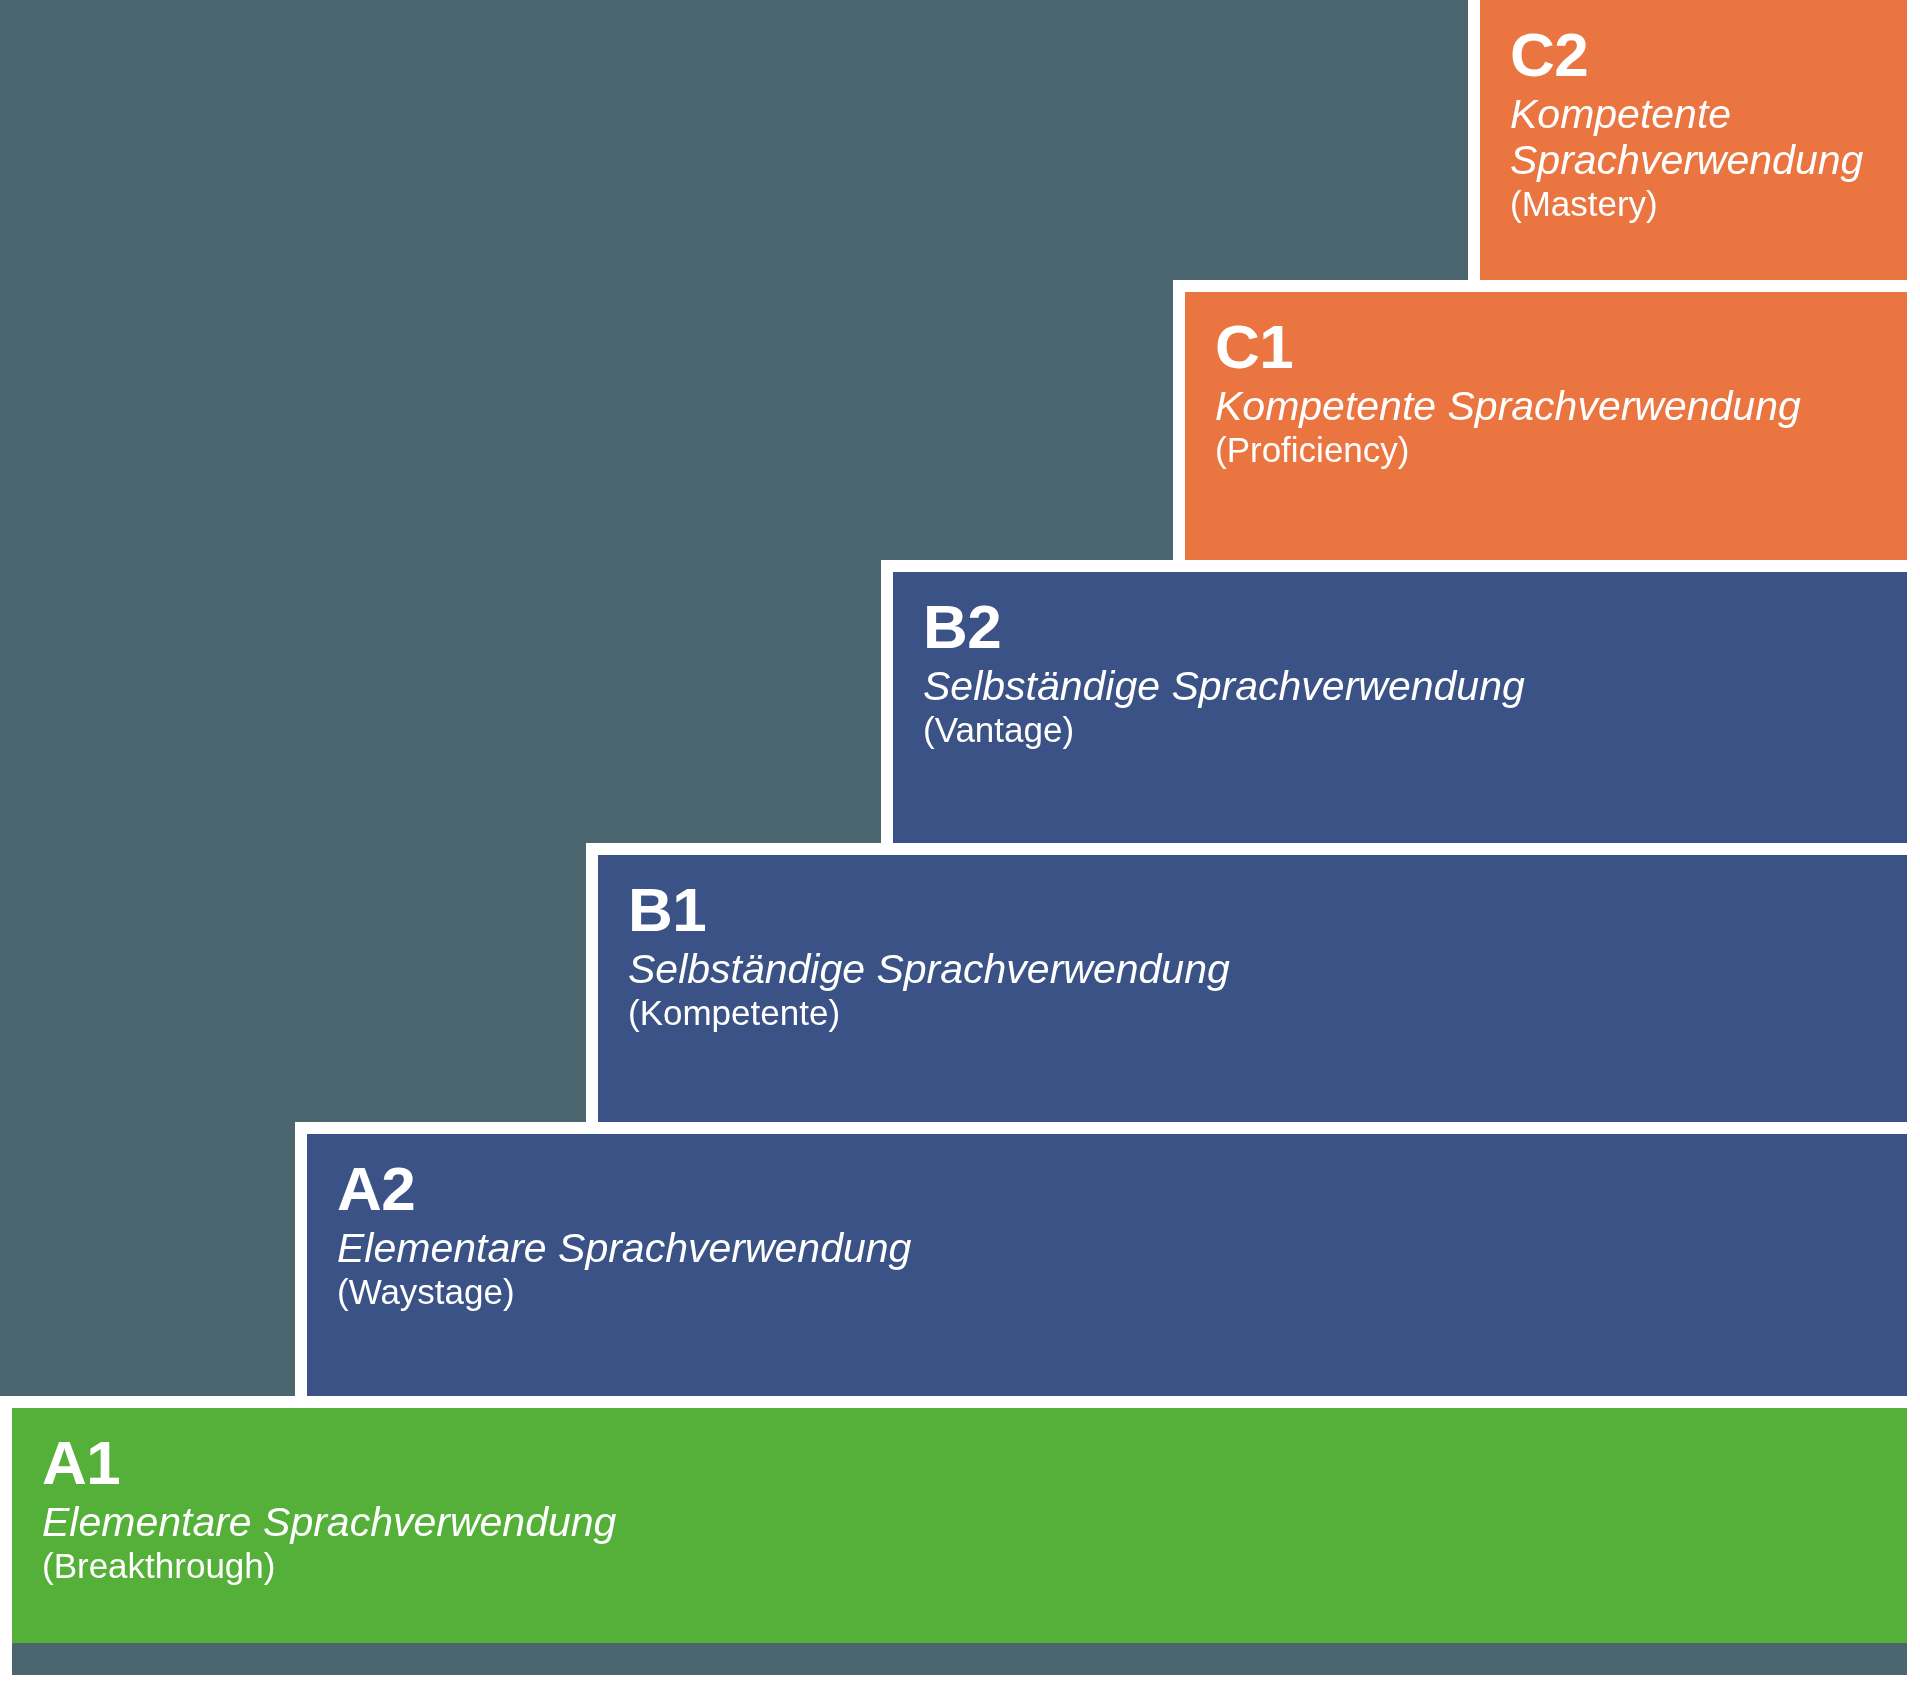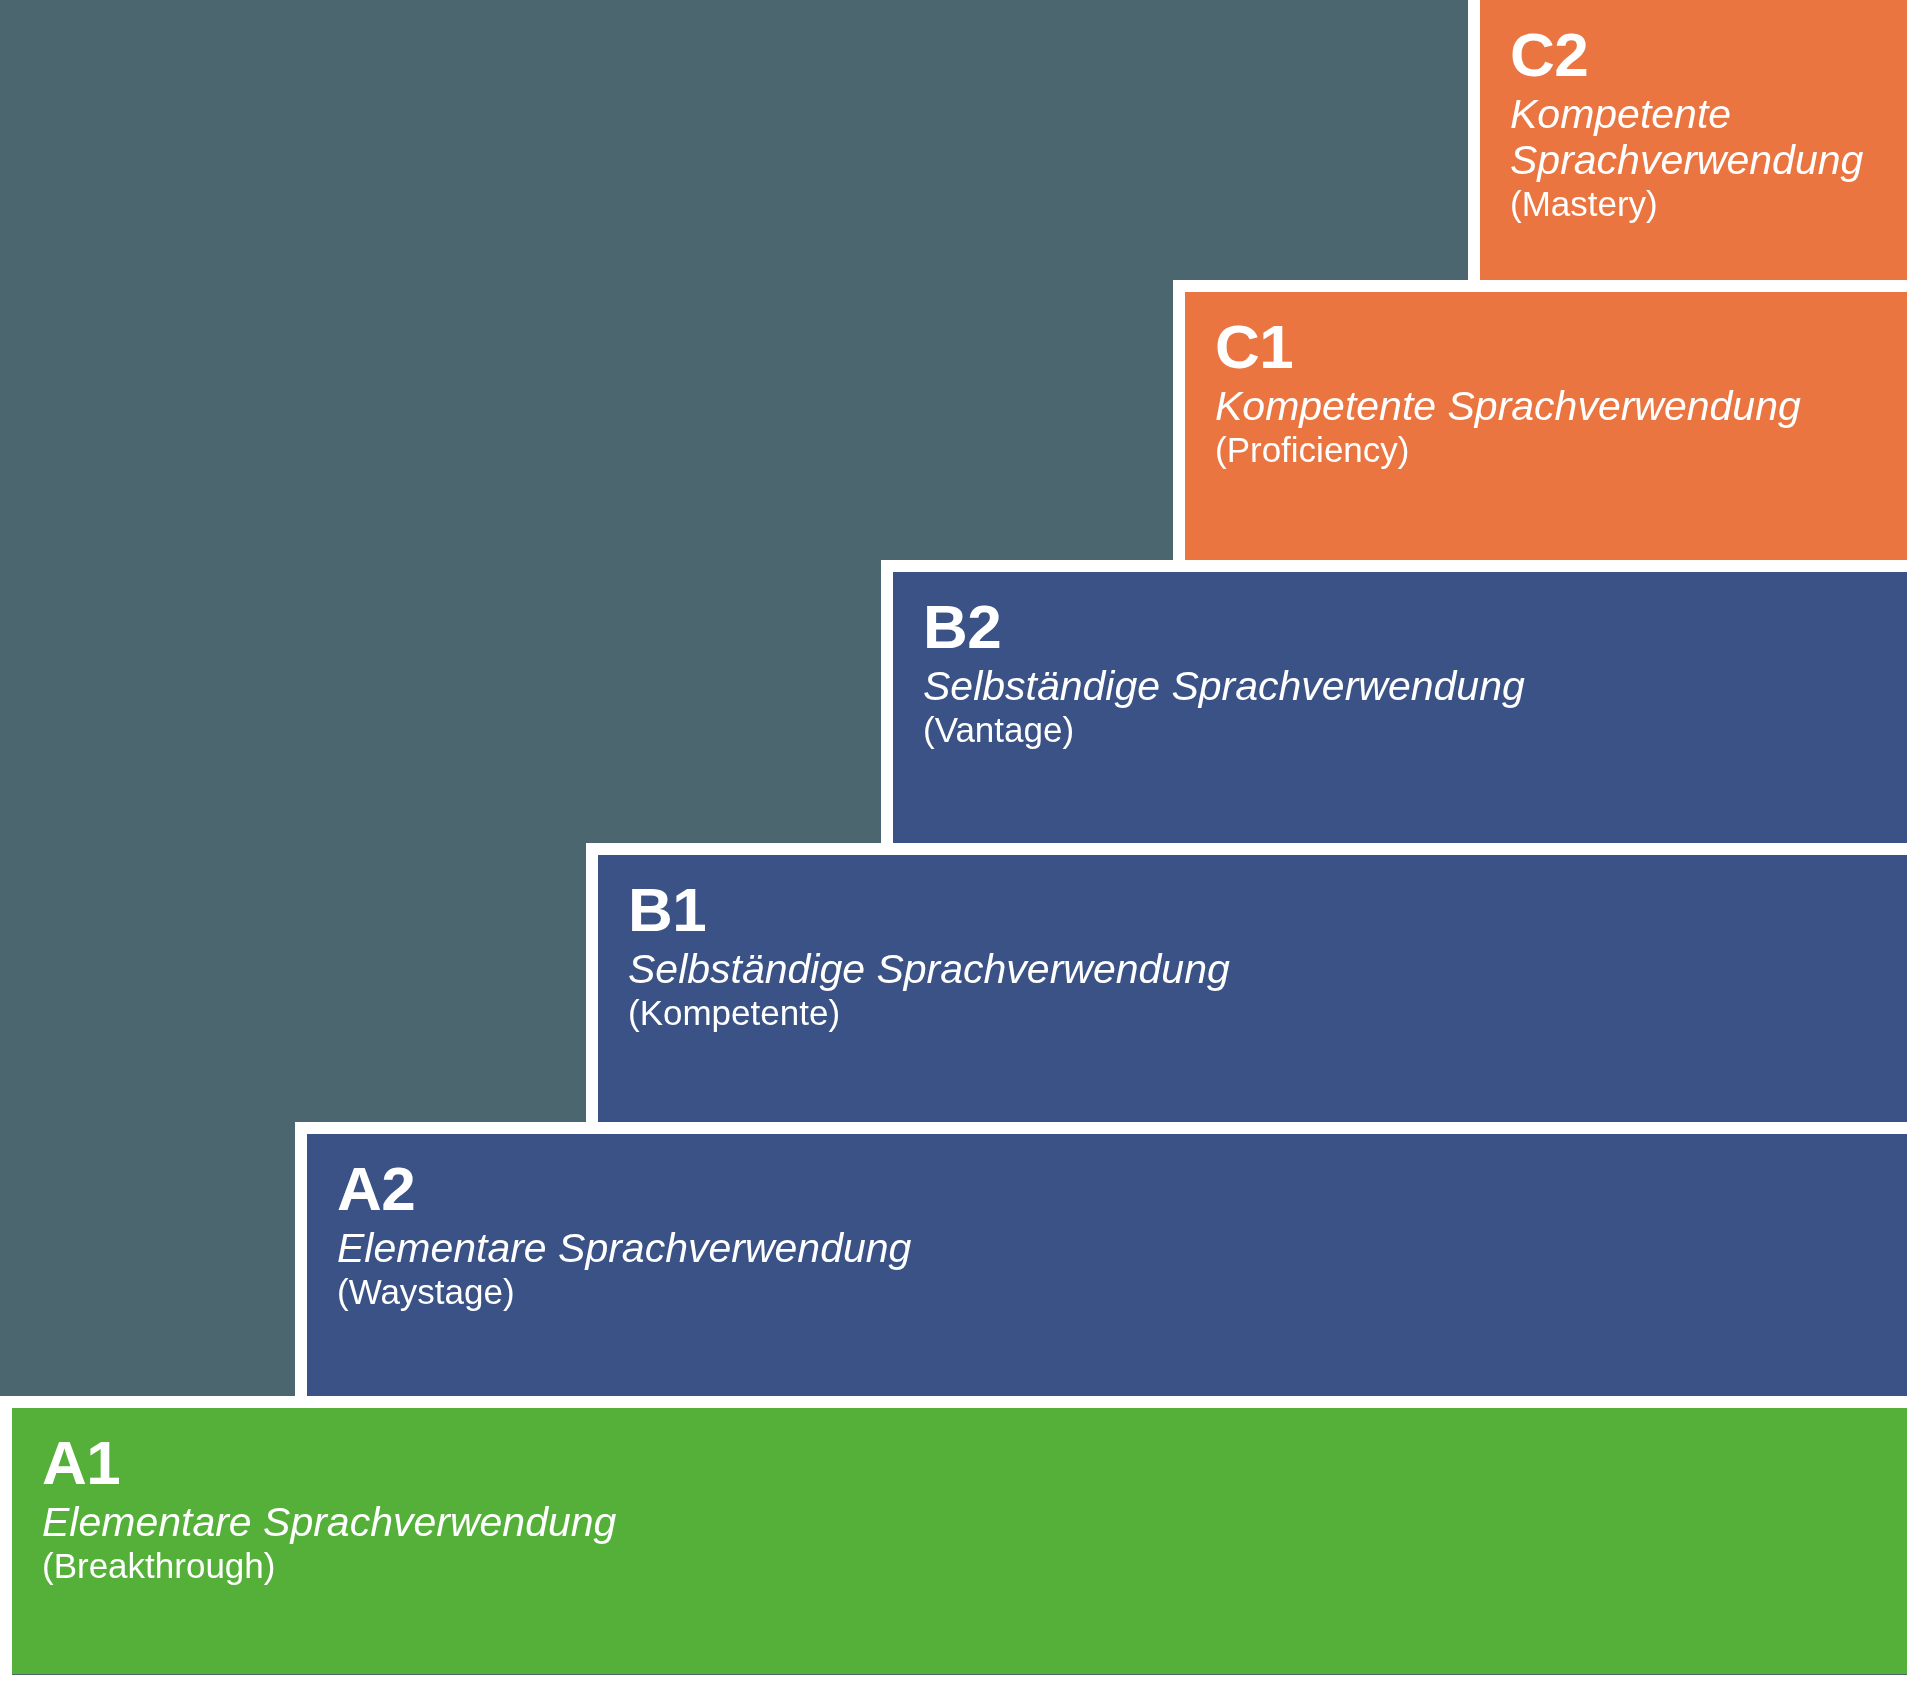--- a/index.html
+++ b/index.html
@@ -123,21 +123,21 @@
 
   <div class="gap-h" style="left:295px; top:1122px; width:1612px; height:12px;"></div>
   <div class="gap-v" style="left:295px; top:1122px; width:12px; height:286px;"></div>
   <div class="step" style="left:307px; top:1134px; width:1600px; height:338px; background:#3a5285;">
     <span class="code">A2</span>
     <span class="desc">Elementare Sprachverwendung</span>
     <span class="alt">(Waystage)</span>
   </div>
 
   <div class="gap-h" style="left:0px; top:1396px; width:1907px; height:12px;"></div>
-  <div class="step" style="left:12px; top:1408px; width:1895px; height:266px; background:#55b03a;">
+  <div class="step" style="left:12px; top:1408px; width:1895px; height:235px; background:#55b03a;">
     <span class="code">A1</span>
     <span class="desc">Elementare Sprachverwendung</span>
     <span class="alt">(Breakthrough)</span>
   </div>
 
   <div id="right-margin"></div>
   <div id="bottom-margin"></div>
   <div id="left-margin"></div>
 
 </div>

